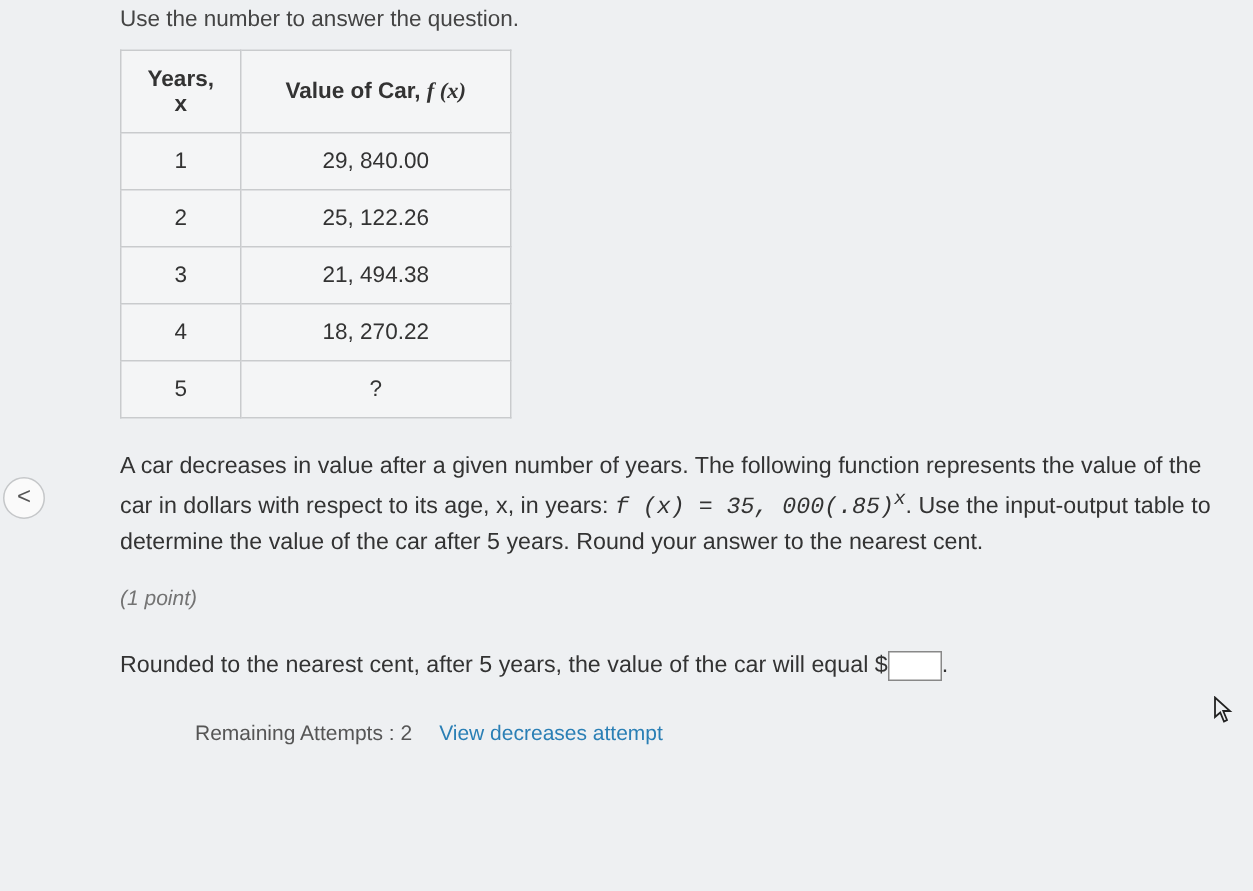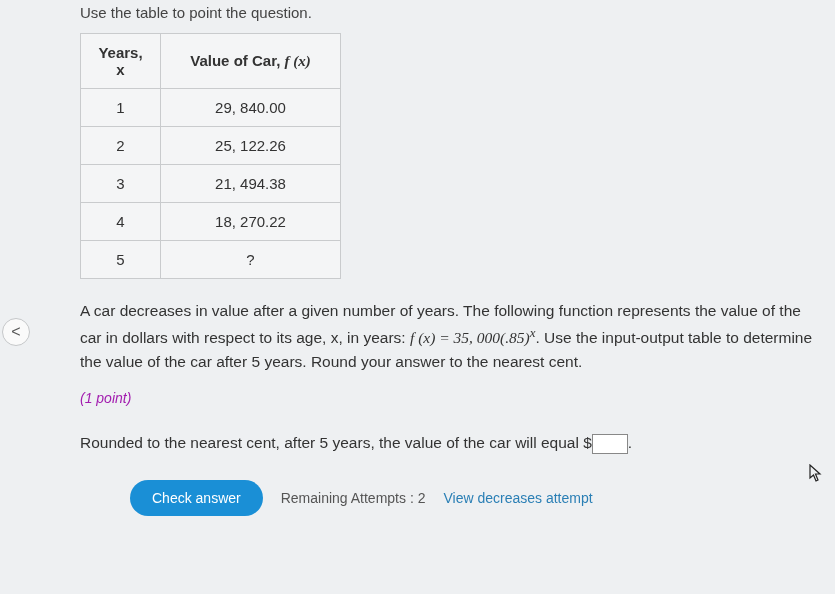--- a/index.html
+++ b/index.html
@@ -43,21 +43,21 @@
     .fx { font-style: italic; font-family: 'Times New Roman', serif; }
     .prompt-block {
       font-size: 15.5px;
       color: #333;
       line-height: 1.55;
       margin-bottom: 16px;
       max-width: 740px;
     }
     .points {
       font-size: 14px;
-      color: #a21caf;
+      color: #737373;
       font-style: italic;
       margin-bottom: 28px;
     }
     .answer-line {
       font-size: 15.5px;
       color: #333;
       margin-bottom: 26px;
     }
     .answer-box {
       display: inline-block;
@@ -110,32 +110,32 @@
       cursor: pointer;
     }
     .cursor {
       position: absolute;
       right: 12px;
       top: 464px;
       font-size: 16px;
       color: #222;
       pointer-events: none;
     }
-    .math { font-family: Liberation Serif, serif; font-style: italic; }
+    .math { font-family: Liberation Mono, monospace; font-style: italic; }
   </style>
 </head>
 <body>
 
 <div class="nav-left">
   <span>&lt;</span>
 </div>
 
 <div class="content">
 
-  <div class="instruction">Use the table to point the question.</div>
+  <div class="instruction">Use the number to answer the question.</div>
 
   <table>
     <thead>
       <tr>
         <th class="col-years">Years, x</th>
         <th class="col-value">
           <span>Value of Car, </span><span class="fx">f (x)</span>
         </th>
       </tr>
     </thead>
@@ -167,21 +167,20 @@
     <span>A car decreases in value after a given number of years. The following function represents the value of the car in dollars with respect to its age, x, in years: </span><span class="math"><span>f (x) = 35, 000(.85)</span><sup>x</sup></span><span>. Use the input-output table to determine the value of the car after 5 years. Round your answer to the nearest cent.</span>
   </div>
 
   <div class="points">(1 point)</div>
 
   <div class="answer-line">
     <span>Rounded to the nearest cent, after 5 years, the value of the car will equal $</span><input type="text" class="answer-box" style=""><span>.</span>
   </div>
 
   <div class="footer-row">
-    <button class="check-btn">Check answer</button>
     <span class="attempts">Remaining Attempts : 2</span>
     <span class="view-prev">View decreases attempt</span>
   </div>
 
 </div>
 
 <div class="cursor">
   <svg width="14" height="18" viewBox="0 0 14 18">
       <path d="M1 1 L1 14 L4.5 11 L7 17 L9 16 L6.5 10 L11 10 Z" fill="none" stroke="#222" stroke-width="1.2"></path>
     </svg>

